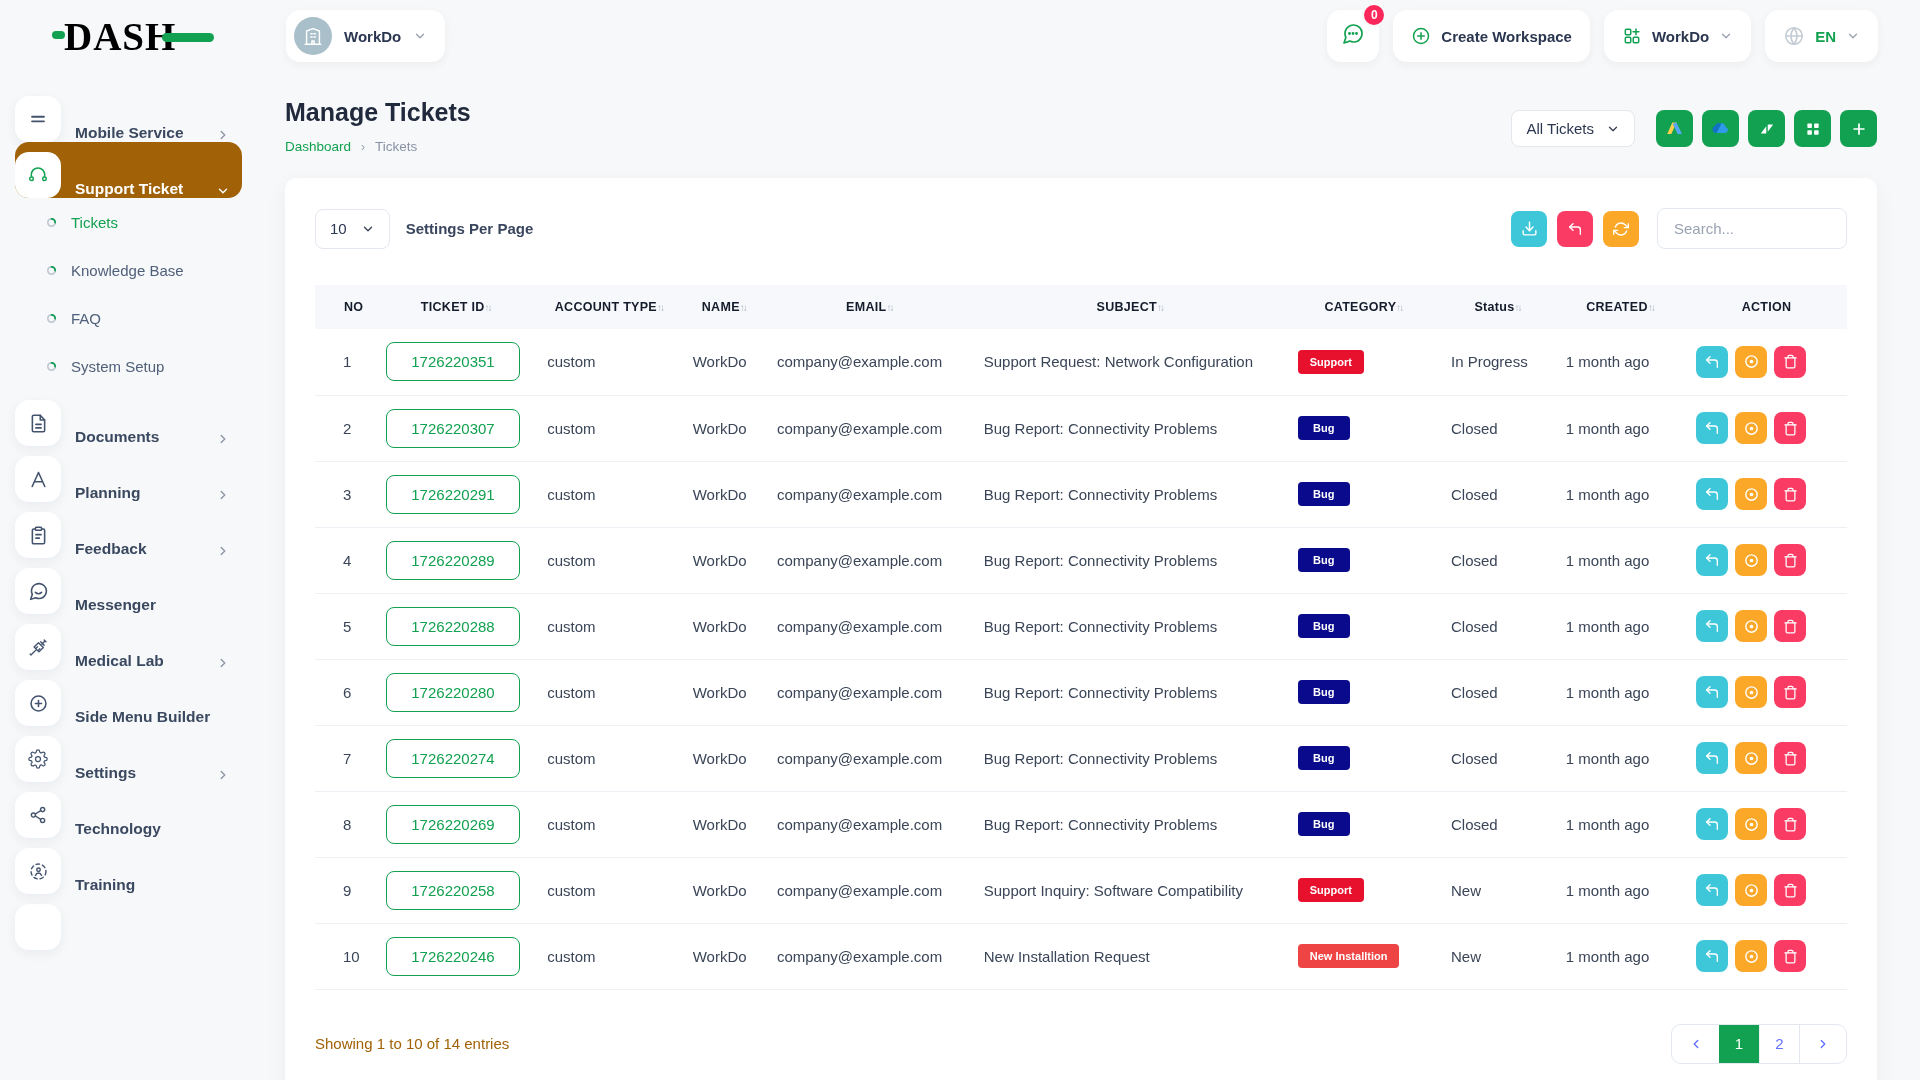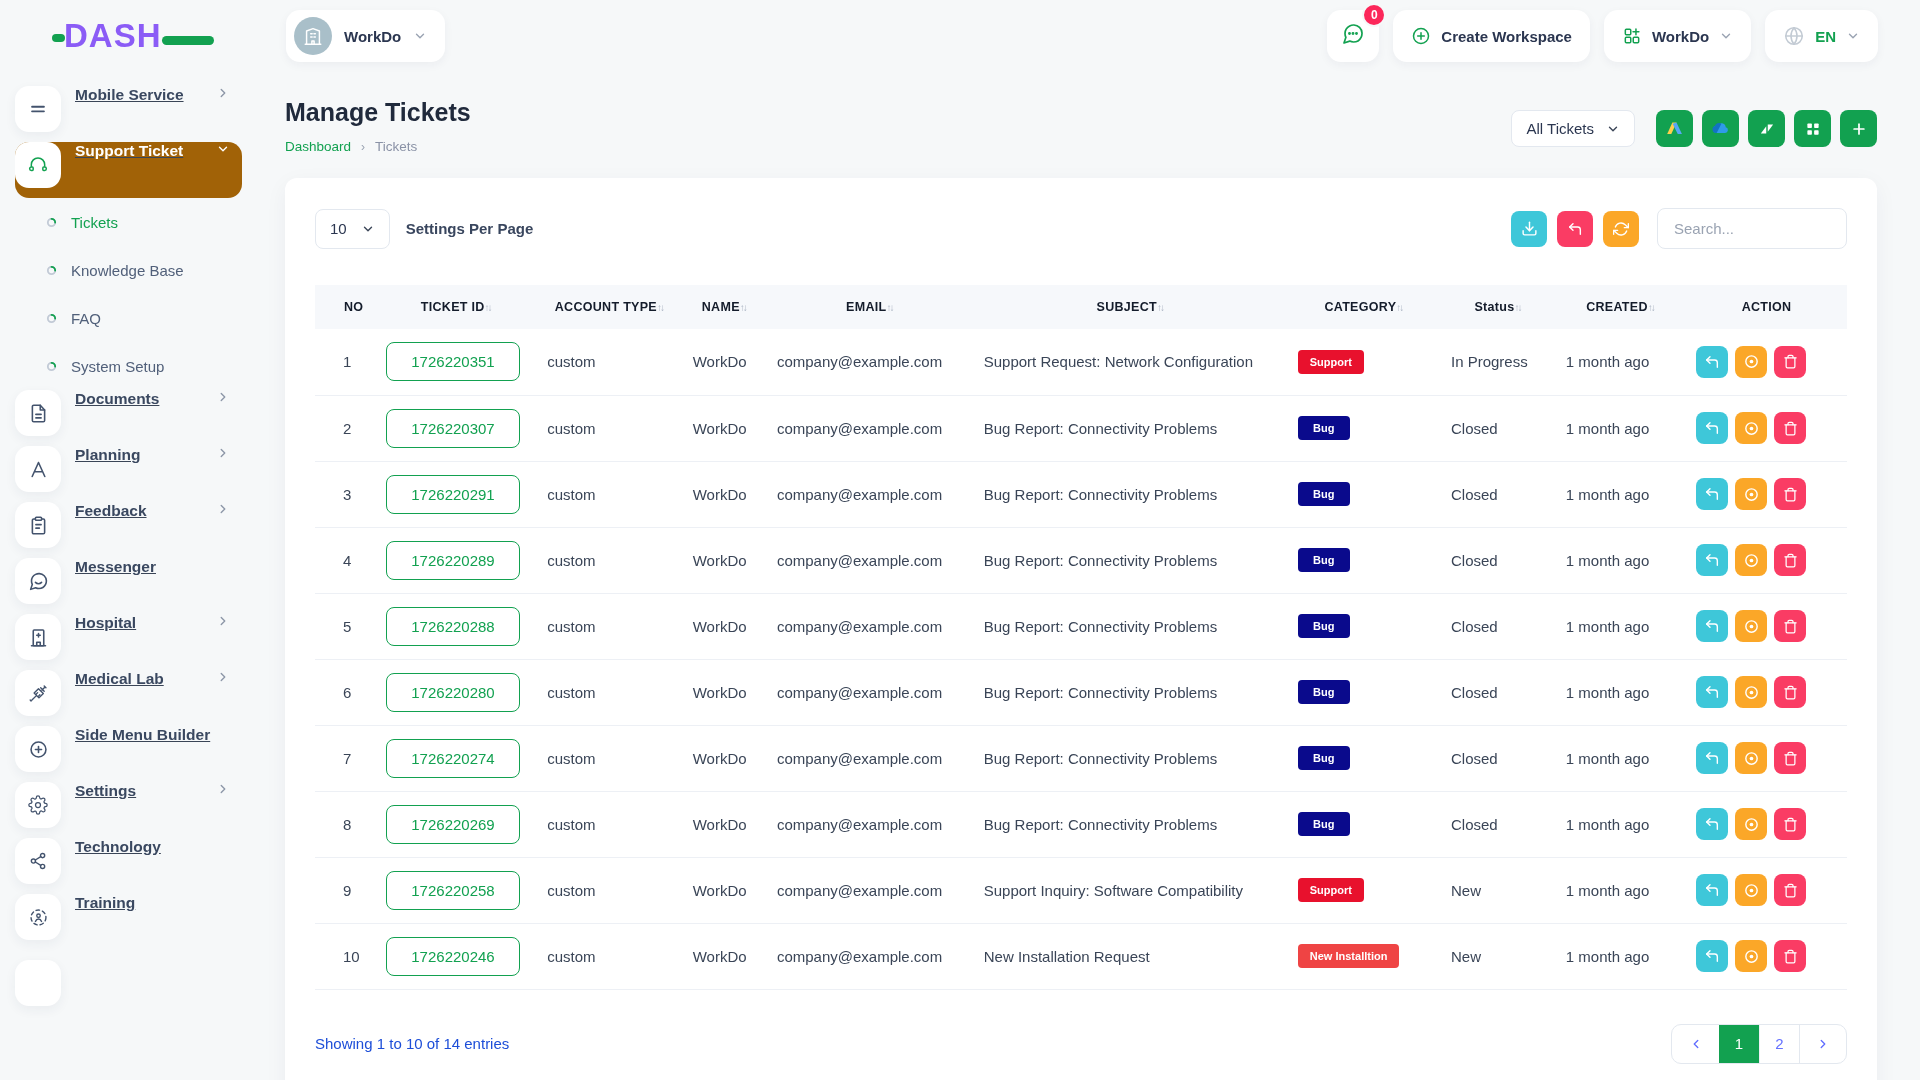--- a/index.html
+++ b/index.html
@@ -10,22 +10,22 @@
     color: #3a4557;
     position: relative;
   }
   
   .topbar {
     position: absolute; top: 0; left: 0; right: 0; height: 72px;
     display: flex; align-items: center; padding: 0 42px 0 64px;
   }
   .logo { position: relative; width: 150px; cursor: pointer; }
   .logo-text {
-    font-size: 33px; font-weight: 800; letter-spacing: 1px; color: #8b5cf6;
-    font-family: Liberation Sans, sans-serif;
+    font-size: 39px; font-weight: 800; letter-spacing: 1px; color: #000000;
+    font-family: Liberation Serif, serif;
   }
   .logo-dot { position: absolute; left: -12px; top: 17px; width: 13px; height: 8px; border-radius: 4px; background: #12a150; }
   .logo-bar { position: absolute; left: 98px; top: 19px; width: 52px; height: 9px; border-radius: 5px; background: #12a150; }
   .ws-pill {
     margin-left: 72px; height: 52px; background: #fff; border-radius: 14px;
     display: flex; align-items: center; gap: 12px; padding: 0 18px 0 8px;
     box-shadow: 0 3px 10px rgba(30,45,80,.05); cursor: pointer;
   }
   .ws-avatar { width: 38px; height: 38px; border-radius: 50%; background: #a9bfc9; display: flex; align-items: center; justify-content: center; color: #fff; }
   .ws-name { font-size: 15px; font-weight: 700; color: #2b3650; }
@@ -45,21 +45,21 @@
     height: 52px; background: #fff; border-radius: 14px; display: flex; align-items: center;
     gap: 10px; padding: 0 18px; box-shadow: 0 3px 10px rgba(30,45,80,.05); cursor: pointer;
     font-size: 15px; font-weight: 700; color: #2b3650;
   }
   .pill .lang { color: #12a150; }
   
   .sidebar {
     position: absolute; top: 72px; left: 0; bottom: 0; width: 258px;
     padding: 14px 16px 0 15px; overflow: hidden;
   }
-  .sb-item { display: flex; align-items: flex-start; gap: 14px; height: 56px; position: relative; cursor: pointer; border-radius: 14px; text-decoration: underline; }
+  .sb-item { display: flex; align-items: flex-end; gap: 14px; height: 56px; position: relative; cursor: pointer; border-radius: 14px; }
   .sb-icon {
     width: 46px; height: 46px; border-radius: 14px; background: #fff; flex: 0 0 46px;
     box-shadow: 0 4px 12px rgba(30,45,80,.06); display: flex; align-items: center; justify-content: center;
     color: #43536d;
   }
   .sb-label { font-size: 15.5px; font-weight: 600; color: #3a4860; }
   .sb-chev { margin-left: auto; margin-right: 12px; color: #8d97a8; display: inline-flex; }
   .sb-item.active { background: #a16207; }
   .sb-item.active .sb-icon { box-shadow: none; color: #12a150; }
   .sb-item.active .sb-label { color: #fff; }
@@ -123,21 +123,21 @@
     color: #12a150; font-size: 15px; cursor: pointer; background: #fff;
   }
   .cat-badge {
     display: inline-block; min-width: 52px; text-align: center; padding: 6px 12px; border-radius: 4px;
     color: #fff; font-size: 11px; font-weight: 600;
   }
   .row-actions { display: flex; gap: 7px; }
   .act-btn { width: 32px; height: 32px; border: none; border-radius: 8px; color: #fff; display: flex; align-items: center; justify-content: center; cursor: pointer; }
   
   .card-footer { display: flex; justify-content: space-between; align-items: center; margin-top: 34px; }
-  .showing { font-size: 15px; color: #1d4ed8; }
+  .showing { font-size: 15px; color: #a16207; }
   .pagination { display: flex; border: 1px solid #e3e8ef; border-radius: 10px; overflow: hidden; height: 40px; background: #fff; }
   .pg-cell { min-width: 40px; padding: 0 4px; display: flex; align-items: center; justify-content: center; font-size: 15px; color: #6571ff; cursor: pointer; }
   .pg-cell.nav { min-width: 47px; }
   .pg-cell.page { border-left: 1px solid #eef0f5; }
   .pg-cell.page.active { background: #12a150; color: #fff; border-left: none; }
   .pg-cell.next { border-left: 1px solid #e3e8ef; }
 </style>
 </head>
 <body>
 
@@ -331,34 +331,20 @@
         <span class="sb-icon">
           <svg viewBox="0 0 24 24" width="21" height="21" fill="none" stroke="currentColor" stroke-width="1.8" stroke-linecap="round" stroke-linejoin="round">
             <path d="M21 11.5a8.38 8.38 0 0 1-.9 3.8 8.5 8.5 0 0 1-7.6 4.7 8.38 8.38 0 0 1-3.8-.9L3 21l1.9-5.7a8.38 8.38 0 0 1-.9-3.8 8.5 8.5 0 0 1 4.7-7.6 8.38 8.38 0 0 1 3.8-.9h.5a8.48 8.48 0 0 1 8 8z"></path>
             <path d="M8.5 13c1 1 2.2 1.5 3.5 1.5s2.5-.5 3.5-1.5"></path>
           </svg>
         </span>
         <span class="sb-label">Messenger</span>
       </div>
       <div class="sb-item">
         <span class="sb-icon">
-          <svg viewBox="0 0 24 24" width="21" height="21" fill="none" stroke="currentColor" stroke-width="1.8" stroke-linecap="round" stroke-linejoin="round">
-            <rect x="6" y="3.5" width="12" height="18" rx="1"></rect>
-            <path d="M12 7.5v4M10 9.5h4M10 21.5v-4h4v4M4 21.5h16"></path>
-          </svg>
-        </span>
-        <span class="sb-label">Hospital</span>
-        <span class="sb-chev">
-          <svg viewBox="0 0 24 24" width="14" height="14" fill="none" stroke="currentColor" stroke-width="2.4" stroke-linecap="round" stroke-linejoin="round">
-            <polyline points="9 6 15 12 9 18"></polyline>
-          </svg>
-        </span>
-      </div>
-      <div class="sb-item">
-        <span class="sb-icon">
           <svg viewBox="0 0 24 24" width="21" height="21" fill="none" stroke="currentColor" stroke-width="1.6" stroke-linecap="round" stroke-linejoin="round">
             <path d="M18.5 3.5l2 2M19.5 4.5 16 8M14.5 5.5l4 4M4.5 19.5l4.5-4.5M3.5 20.5l-1-1M7 11.5l5.5 5.5 5-5-5.5-5.5zM11 11l-1.5 1.5M13.5 13.5 12 15"></path>
           </svg>
         </span>
         <span class="sb-label">Medical Lab</span>
         <span class="sb-chev">
           <svg viewBox="0 0 24 24" width="14" height="14" fill="none" stroke="currentColor" stroke-width="2.4" stroke-linecap="round" stroke-linejoin="round">
             <polyline points="9 6 15 12 9 18"></polyline>
           </svg>
         </span>

